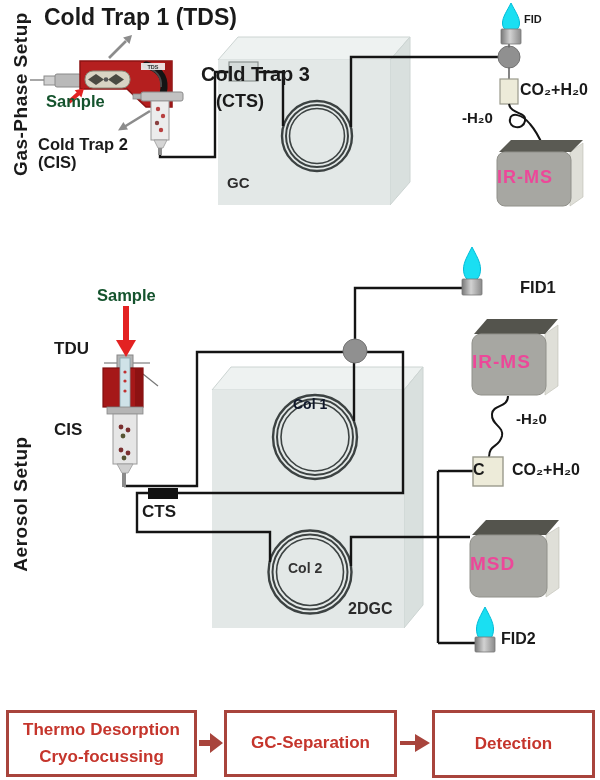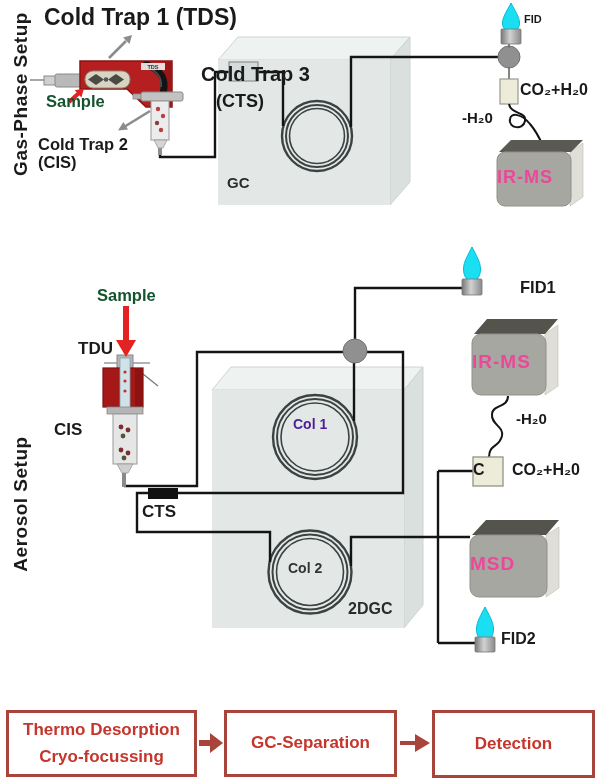--- a/index.html
+++ b/index.html
@@ -202,24 +202,24 @@
 </div>
 <div class="lbl" style="left:201px;top:44px;font-size:20px;margin-top:20px;">Cold Trap 3</div>
 <div class="lbl" style="left:216px;top:92px;font-size:18px;">(CTS)</div>
 <div class="lbl" style="left:227px;top:175px;font-size:15px;color:#2b2b2b;">GC</div>
 <div class="lbl" style="left:524px;top:14px;font-size:11px;">FID</div>
 <div class="lbl" style="left:520px;top:81px;font-size:16px;">CO₂+H₂0</div>
 <div class="lbl" style="left:462px;top:110px;font-size:15px;">-H₂0</div>
 <div class="lbl ctr white" style="left:497px;top:168px;width:74px;font-size:18px;letter-spacing:1px;">IR-MS</div>
 
 <div class="lbl red" style="left:97px;top:287px;font-size:16.5px;">Sample</div>
-<div class="lbl" style="left:54px;top:340px;font-size:17px;margin-left:24px;">TDU</div>
+<div class="lbl" style="left:54px;top:340px;font-size:17px;">TDU</div>
 <div class="lbl" style="left:54px;top:421px;font-size:17px;">CIS</div>
 <div class="lbl" style="left:142px;top:503px;font-size:17px;">CTS</div>
-<div class="lbl ctr" style="left:293px;top:417px;width:44px;font-size:14px;color:#4c1d95;">Col 1</div>
+<div class="lbl ctr" style="left:293px;top:397px;width:44px;font-size:14px;color:#0f172a;">Col 1</div>
 <div class="lbl ctr" style="left:288px;top:561px;width:44px;font-size:14px;color:#333;">Col 2</div>
 <div class="lbl" style="left:348px;top:600px;font-size:16px;color:#2b2b2b;">2DGC</div>
 <div class="lbl" style="left:492px;top:279px;font-size:16.5px;margin-left:28px;">FID1</div>
 <div class="lbl ctr white" style="left:472px;top:352px;width:74px;font-size:19px;letter-spacing:1px;">IR-MS</div>
 <div class="lbl" style="left:516px;top:411px;font-size:15px;">-H₂0</div>
 <div class="lbl ctr" style="left:473px;top:461px;width:30px;font-size:16px;">C</div>
 <div class="lbl" style="left:512px;top:461px;font-size:16px;">CO₂+H₂0</div>
 <div class="lbl ctr white" style="left:470px;top:554px;width:55px;font-size:19px;letter-spacing:1px;">MSD</div>
 <div class="lbl" style="left:501px;top:630px;font-size:16px;">FID2</div>
 

